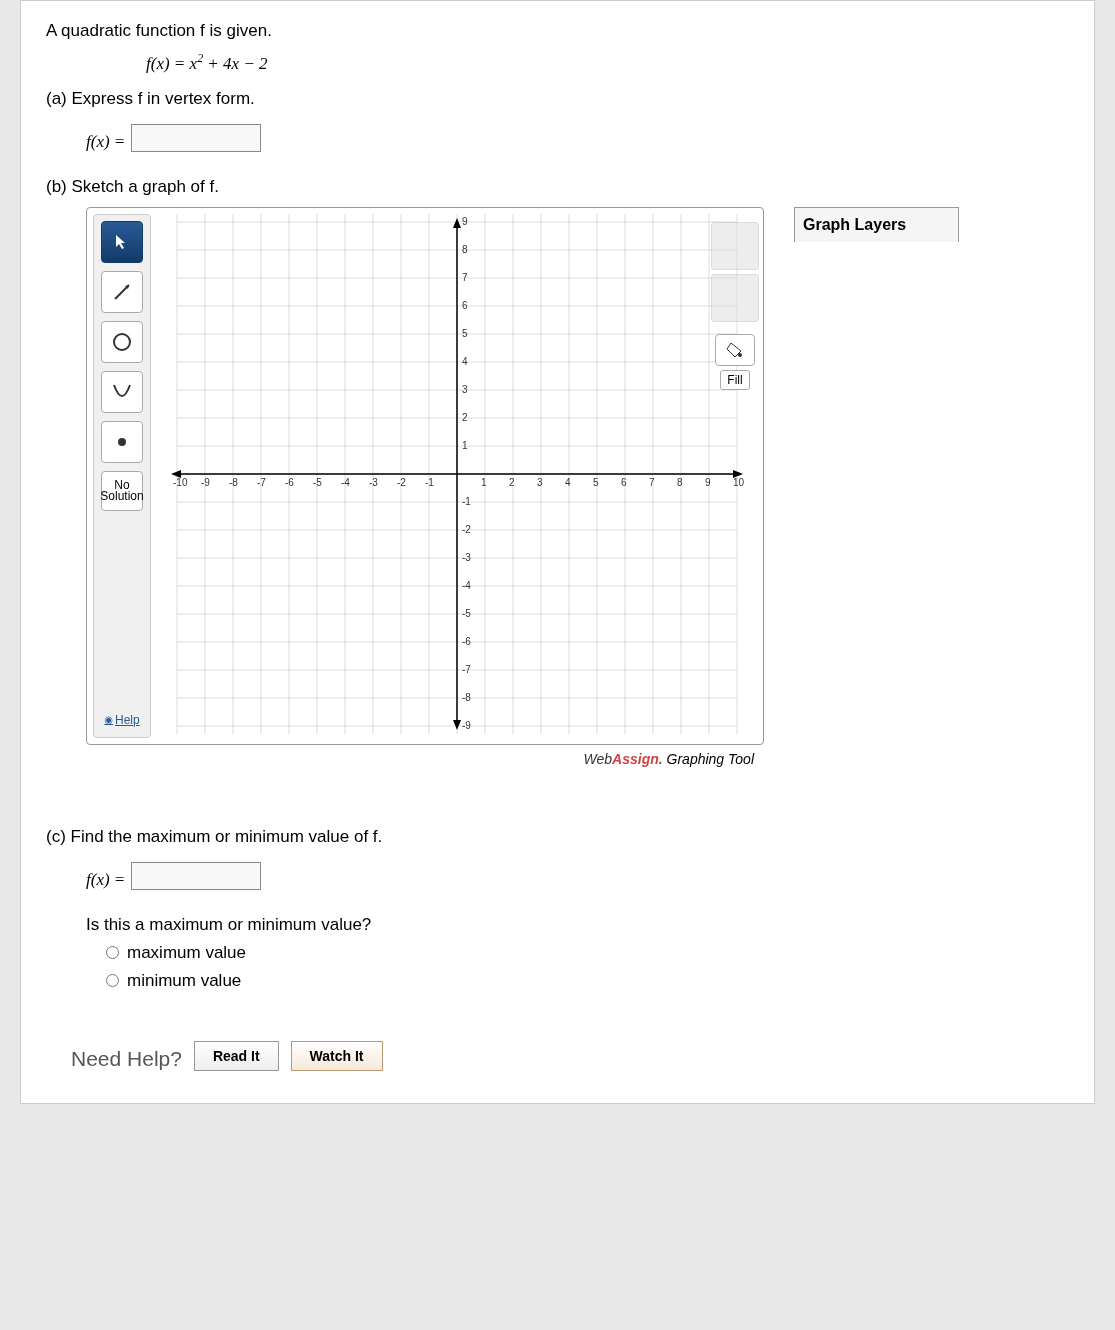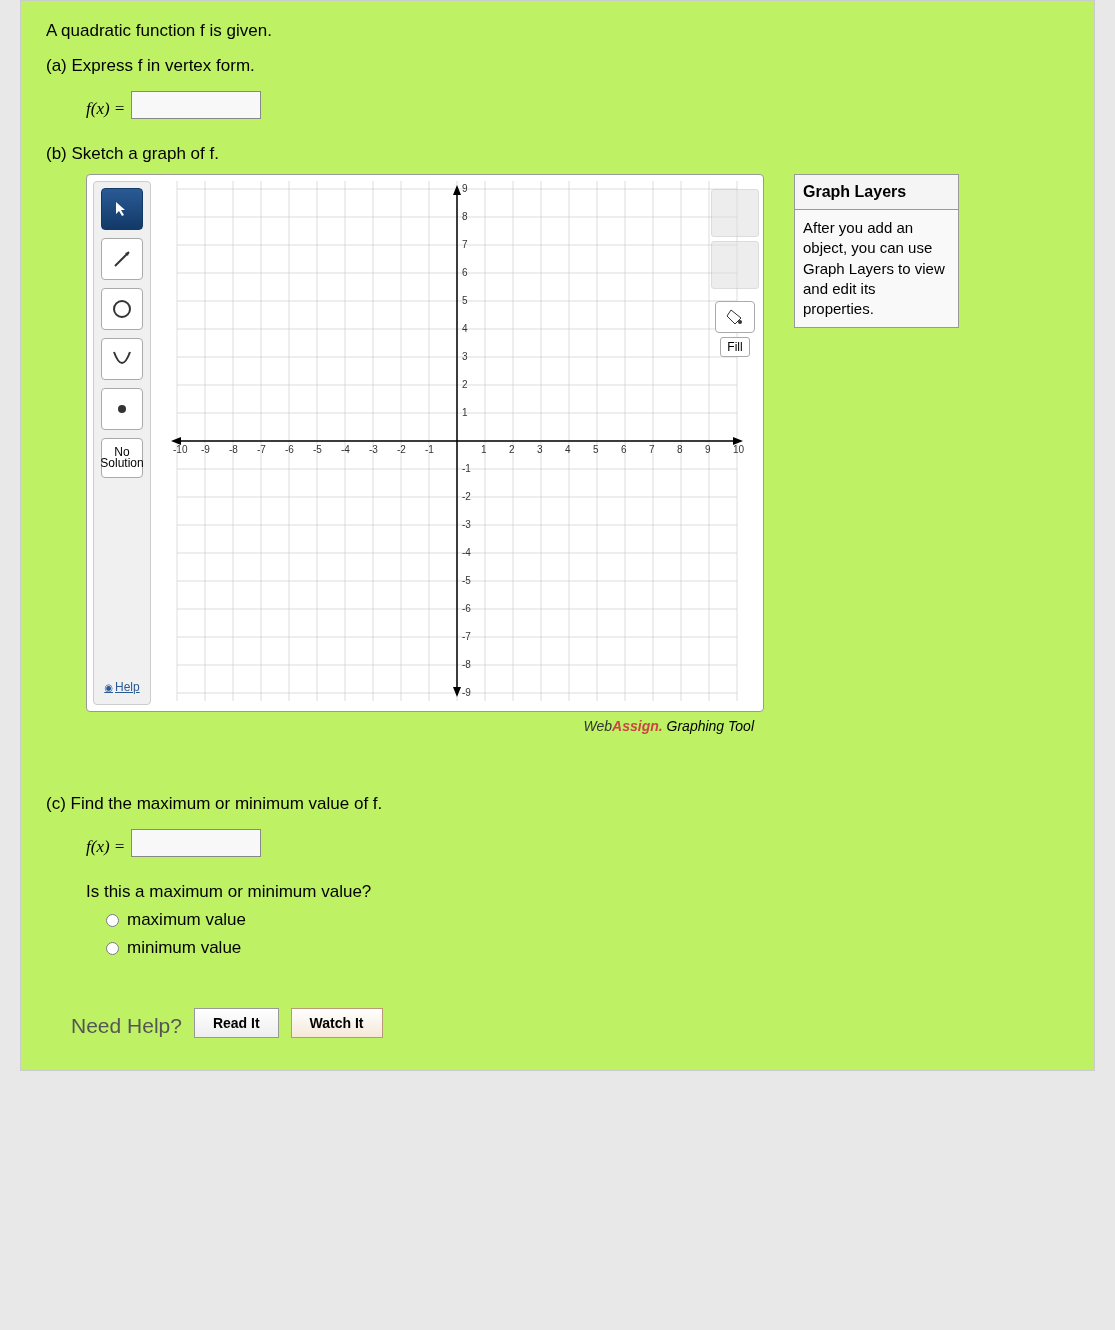--- a/index.html
+++ b/index.html
@@ -1,17 +1,17 @@
 <!DOCTYPE html>
 <html><head>
 <meta charset="utf-8">
 <style>
 * { box-sizing: border-box; margin: 0; padding: 0; }
 body { font-family: Arial, Helvetica, sans-serif; background: #e8e8e8; width: 1115px; }
-.content { background: #bef264; margin: 0 20px 0 20px; border: 1px solid #ccc; padding: 20px 12px 20px 0; }
+.content { background: #ffffff; margin: 0 20px 0 20px; border: 1px solid #ccc; padding: 20px 12px 20px 0; }
 .question { padding: 0 25px; }
 .intro { font-size: 17px; margin-bottom: 10px; }
 .formula { font-size: 17px; margin-left: 100px; margin-bottom: 15px; font-style: italic; font-family: 'Times New Roman', serif; }
 .part { margin-top: 15px; }
 .part-label { font-size: 17px; }
 .fx-row { margin: 15px 0 25px 40px; font-size: 17px; font-style: italic; font-family: 'Times New Roman', serif; display: flex; align-items: flex-end; gap: 6px; }
 .fx-row input { width: 130px; height: 28px; border: 1px solid #888; background: #f8f8f8; }
 .graph-wrap { display: flex; margin-left: 40px; margin-top: 10px; }
 .graph-box { border: 1px solid #999; background: #fff; border-radius: 4px; padding: 6px; display: flex; position: relative; }
 .toolbar { width: 58px; background: #f0f0f0; border: 1px solid #ccc; border-radius: 4px; display: flex; flex-direction: column; align-items: center; padding: 6px 4px; gap: 8px; }
@@ -40,20 +40,21 @@
 .help-btn { border: 1px solid #999; background: linear-gradient(#fff,#eee); padding: 6px 18px; font-size: 14px; font-weight: bold; cursor: pointer; }
 .help-btn.watch { border-color: #b97; background: linear-gradient(#fff,#f5e8d8); }
 sup { font-size: 0.7em; }
 </style>
 </head>
 <body>
 
 <div class="content">
   <div class="question">
     <div class="intro">A quadratic function f is given.</div>
+    <div class="formula"><i>f</i>(<i>x</i>) = <i>x</i><sup>2</sup> + 4<i>x</i> − 2</div>
 
     <div class="part">
       <div class="part-label">(a)   Express f in vertex form.</div>
       <div class="fx-row">
         <span>f(x) =</span>
         <input type="text" style="">
       </div>
     </div>
 
     <div class="part">
@@ -205,21 +206,20 @@
               </div>
             </div>
           </div>
           <div class="footer-wa">
             <span class="wa">Web</span><b class="assign">Assign.</b><span> Graphing Tool</span>
           </div>
         </div>
 
         <div class="layers-panel">
           <div class="layers-title">Graph Layers</div>
-          <div class="layers-body">After you add an object, you can use Graph Layers to view and edit its properties.</div>
         </div>
       </div>
     </div>
 
     <div class="part" style="margin-top:60px">
       <div class="part-label">(c)   Find the maximum or minimum value of f.</div>
       <div class="fx-row">
         <span>f(x) =</span>
         <input type="text" style="">
       </div>

